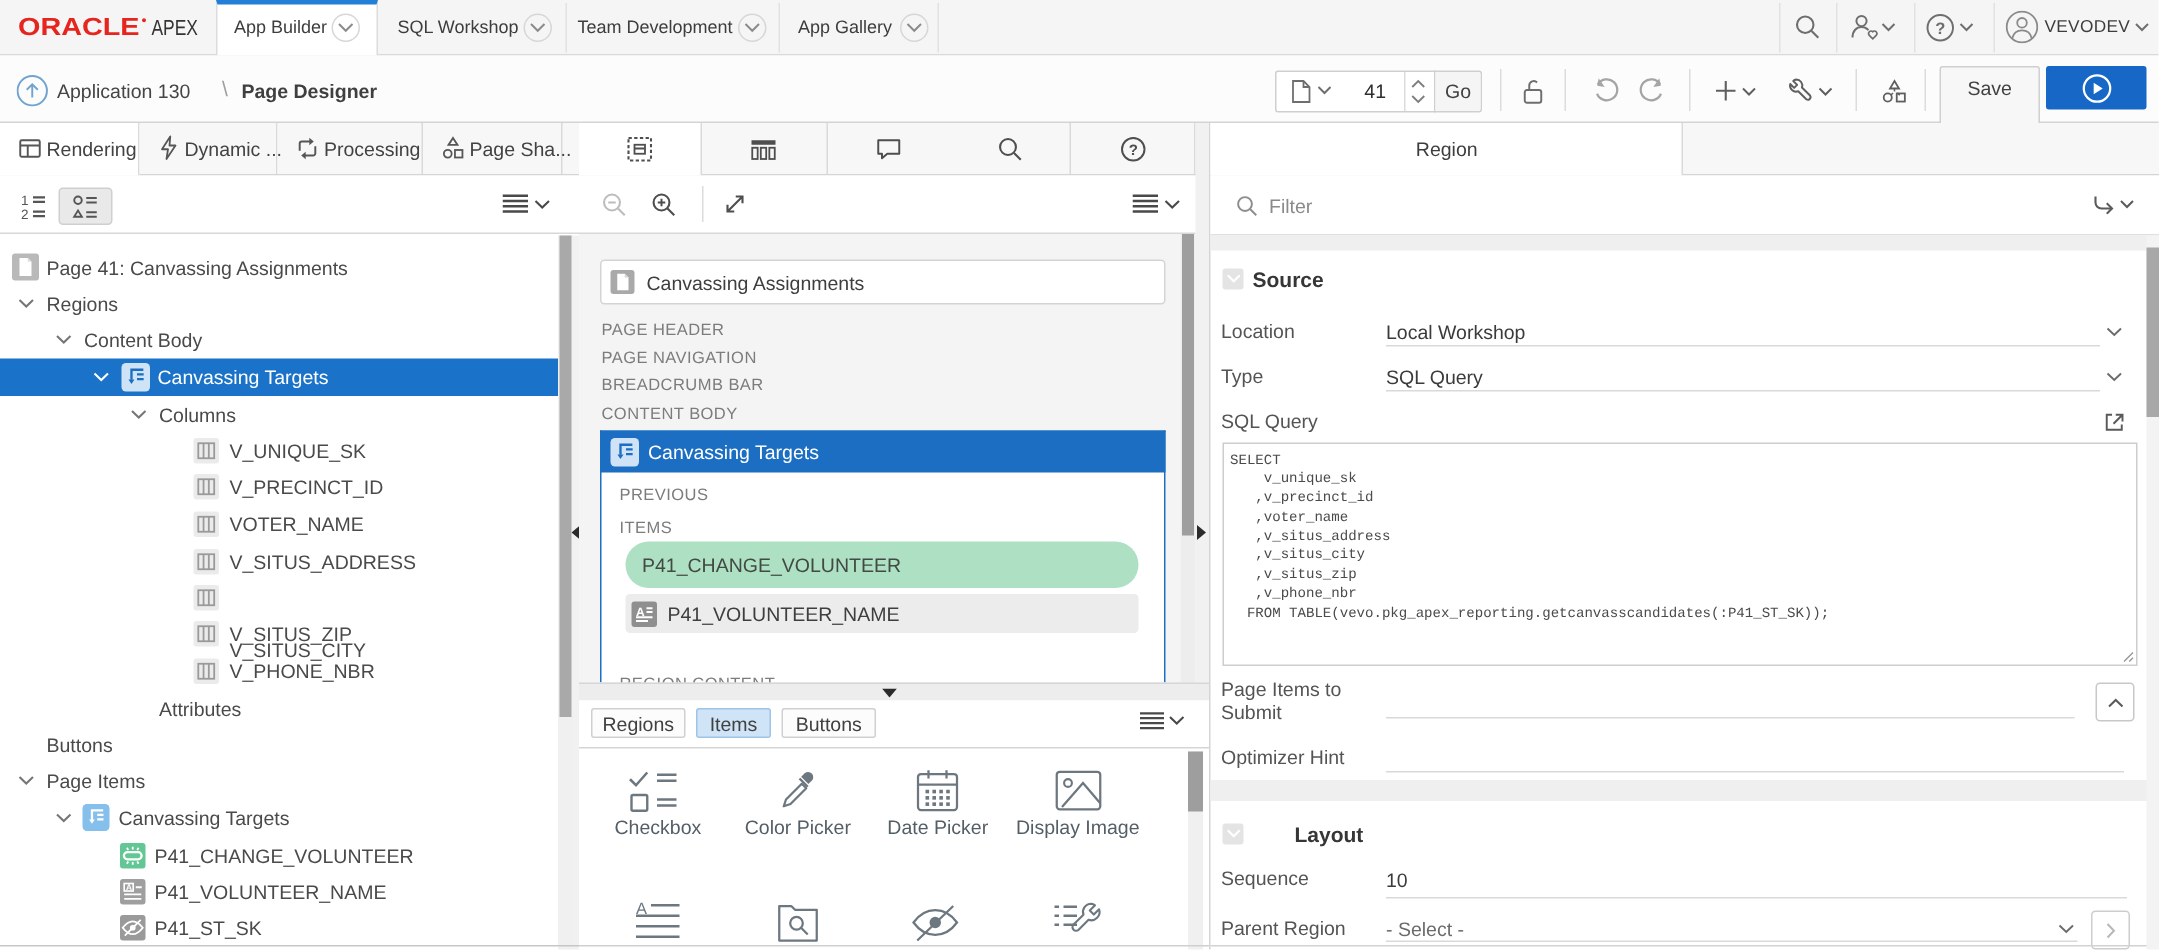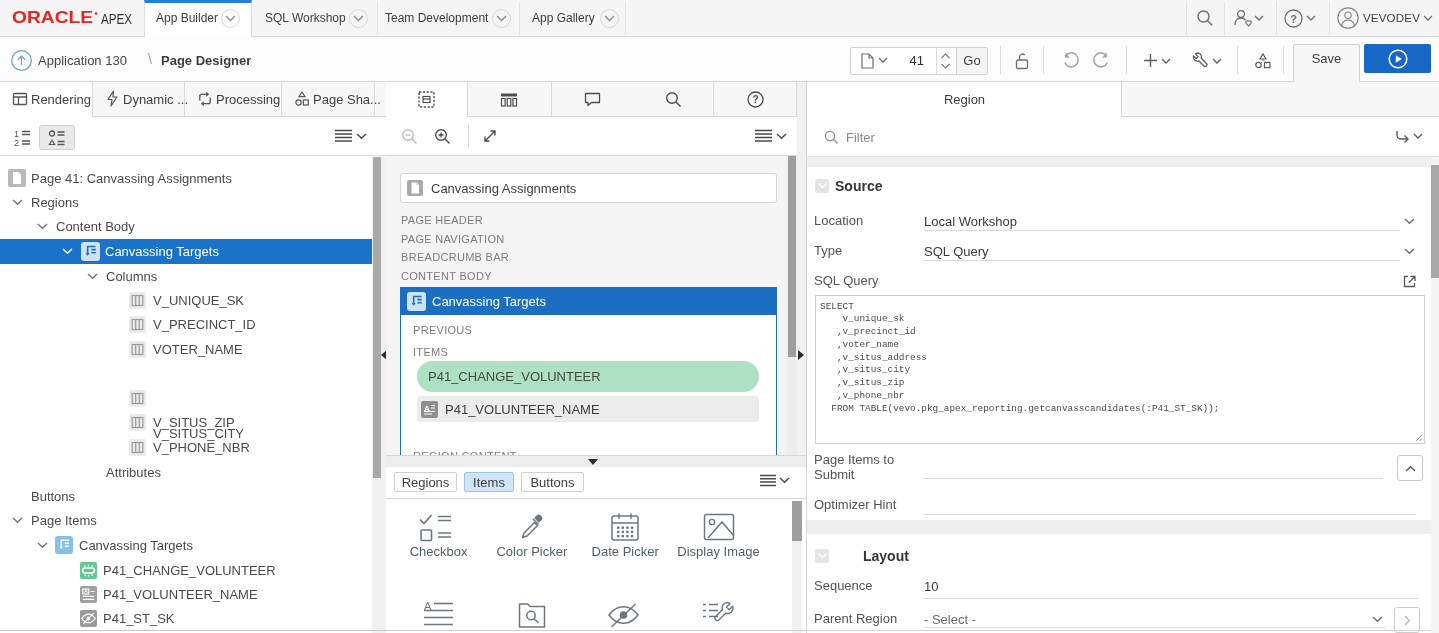--- a/index.html
+++ b/index.html
@@ -342,20 +342,29 @@
       </div>
       <div class="treerow" style="top:255px;">
         <div class="abs ticon" style="left:129px;top:4px;background:#ebebeb;">
           <svg width="17" height="17" viewBox="0 0 17 17">
             <rect x="3.2" y="3.5" width="10.6" height="10" fill="none" stroke="#9a9a9a" stroke-width="1.2"></rect>
             <path d="M6.7 3.5v10M10.2 3.5v10" stroke="#9a9a9a" stroke-width="1.2"></path>
           </svg>
         </div>
         <span class="t" style="left:153px;">VOTER_NAME</span>
       </div>
+      <div class="treerow" style="top:280px;">
+        <div class="abs ticon" style="left:129px;top:4px;background:#ebebeb;">
+          <svg width="17" height="17" viewBox="0 0 17 17">
+            <rect x="3.2" y="3.5" width="10.6" height="10" fill="none" stroke="#9a9a9a" stroke-width="1.2"></rect>
+            <path d="M6.7 3.5v10M10.2 3.5v10" stroke="#9a9a9a" stroke-width="1.2"></path>
+          </svg>
+        </div>
+        <span class="t" style="left:153px;">V_SITUS_ADDRESS</span>
+      </div>
       <div class="treerow" style="top:304px;">
         <div class="abs ticon" style="left:129px;top:4px;background:#ebebeb;">
           <svg width="17" height="17" viewBox="0 0 17 17">
             <rect x="3.2" y="3.5" width="10.6" height="10" fill="none" stroke="#9a9a9a" stroke-width="1.2"></rect>
             <path d="M6.7 3.5v10M10.2 3.5v10" stroke="#9a9a9a" stroke-width="1.2"></path>
           </svg>
         </div>
         <span class="t" style="left:153px;margin-top:35px;">V_SITUS_CITY</span>
       </div>
       <div class="treerow" style="top:328px;">

